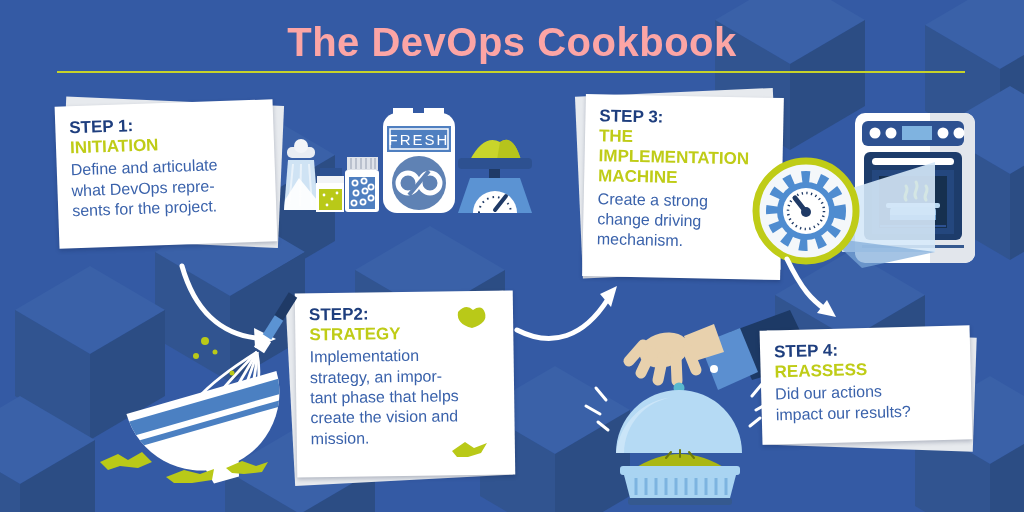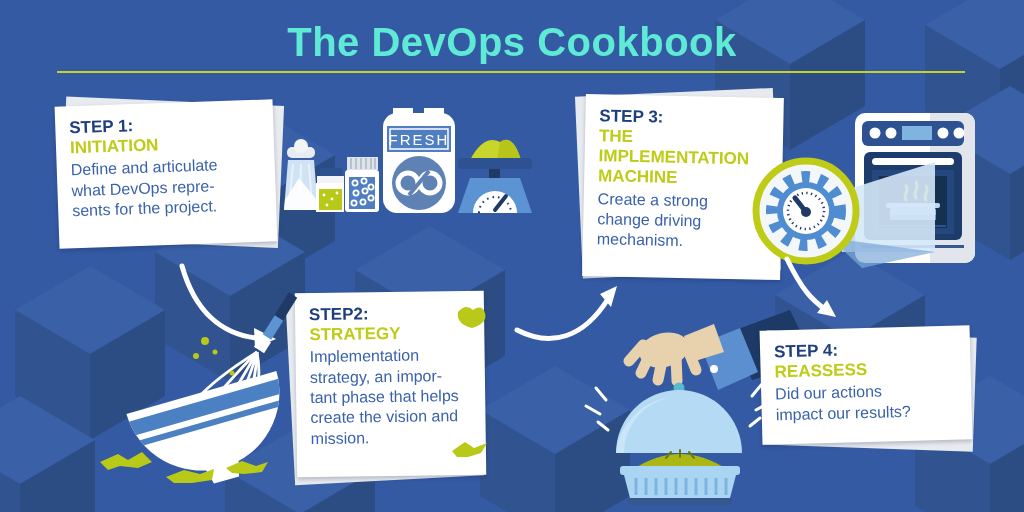--- a/index.html
+++ b/index.html
@@ -1,33 +1,33 @@
 <!DOCTYPE html>
 <html><head>
 <meta charset="utf-8">
 <style>
   html,body{margin:0;padding:0;background:#222;}
   .stage{position:relative;width:1024px;height:512px;overflow:hidden;background:#345aa4;
          font-family:"Liberation Sans",sans-serif;}
   .layer{position:absolute;left:0;top:0;width:1024px;height:512px;}
   .z0{z-index:0}.z3{z-index:3}
-  .title{position:absolute;left:0;top:20px;width:1024px;text-align:center;color:#5eead4;
+  .title{position:absolute;left:0;top:20px;width:1024px;text-align:center;color:#fca5a5;
          font-size:40px;font-weight:bold;letter-spacing:.5px;z-index:3;}
   .title-rule{position:absolute;left:57px;top:71px;width:908px;height:2px;background:#c6d22b;z-index:3;}
   .card{position:absolute;z-index:2;}
   .sheet{position:absolute;left:0;top:0;right:0;bottom:0;background:#e7eaee;}
   .face{position:absolute;left:0;top:0;right:0;bottom:0;background:#ffffff;
         padding:12px 14px;box-sizing:border-box;box-shadow:0 2px 4px rgba(10,25,60,.25);}
   .step-label{color:#1e3e7e;font-weight:bold;font-size:17px;line-height:1.2;}
   .step-name{color:#bfcc17;font-weight:bold;font-size:17px;line-height:1.18;white-space:pre-line;}
   .step-desc{color:#3a62ab;font-size:16px;line-height:1.27;white-space:pre-line;margin-top:2px;}
   .card1{left:57px;top:103px;width:218px;height:142px;}
   .card1 .sheet{transform:rotate(2.5deg) translate(6px,-2px);}
   .card1 .face{transform:rotate(-2deg);}
-  .card2{left:296px;top:292px;width:189px;height:184px;}
+  .card2{left:296px;top:292px;width:218px;height:184px;}
   .card2 .sheet{transform:rotate(-3deg) translate(-6px,4px);}
   .card2 .face{transform:rotate(-0.8deg);}
   .card3{left:584px;top:96px;width:198px;height:182px;}
   .card3 .sheet{transform:rotate(-2.5deg) translate(-5px,-4px);}
   .card3 .face{transform:rotate(1.2deg);}
   .card4{left:761px;top:328px;width:210px;height:114px;}
   .card4 .sheet{transform:rotate(2deg) translate(4px,6px);}
   .card4 .face{transform:rotate(-1.5deg);}
   svg{display:block;}
 </style>

